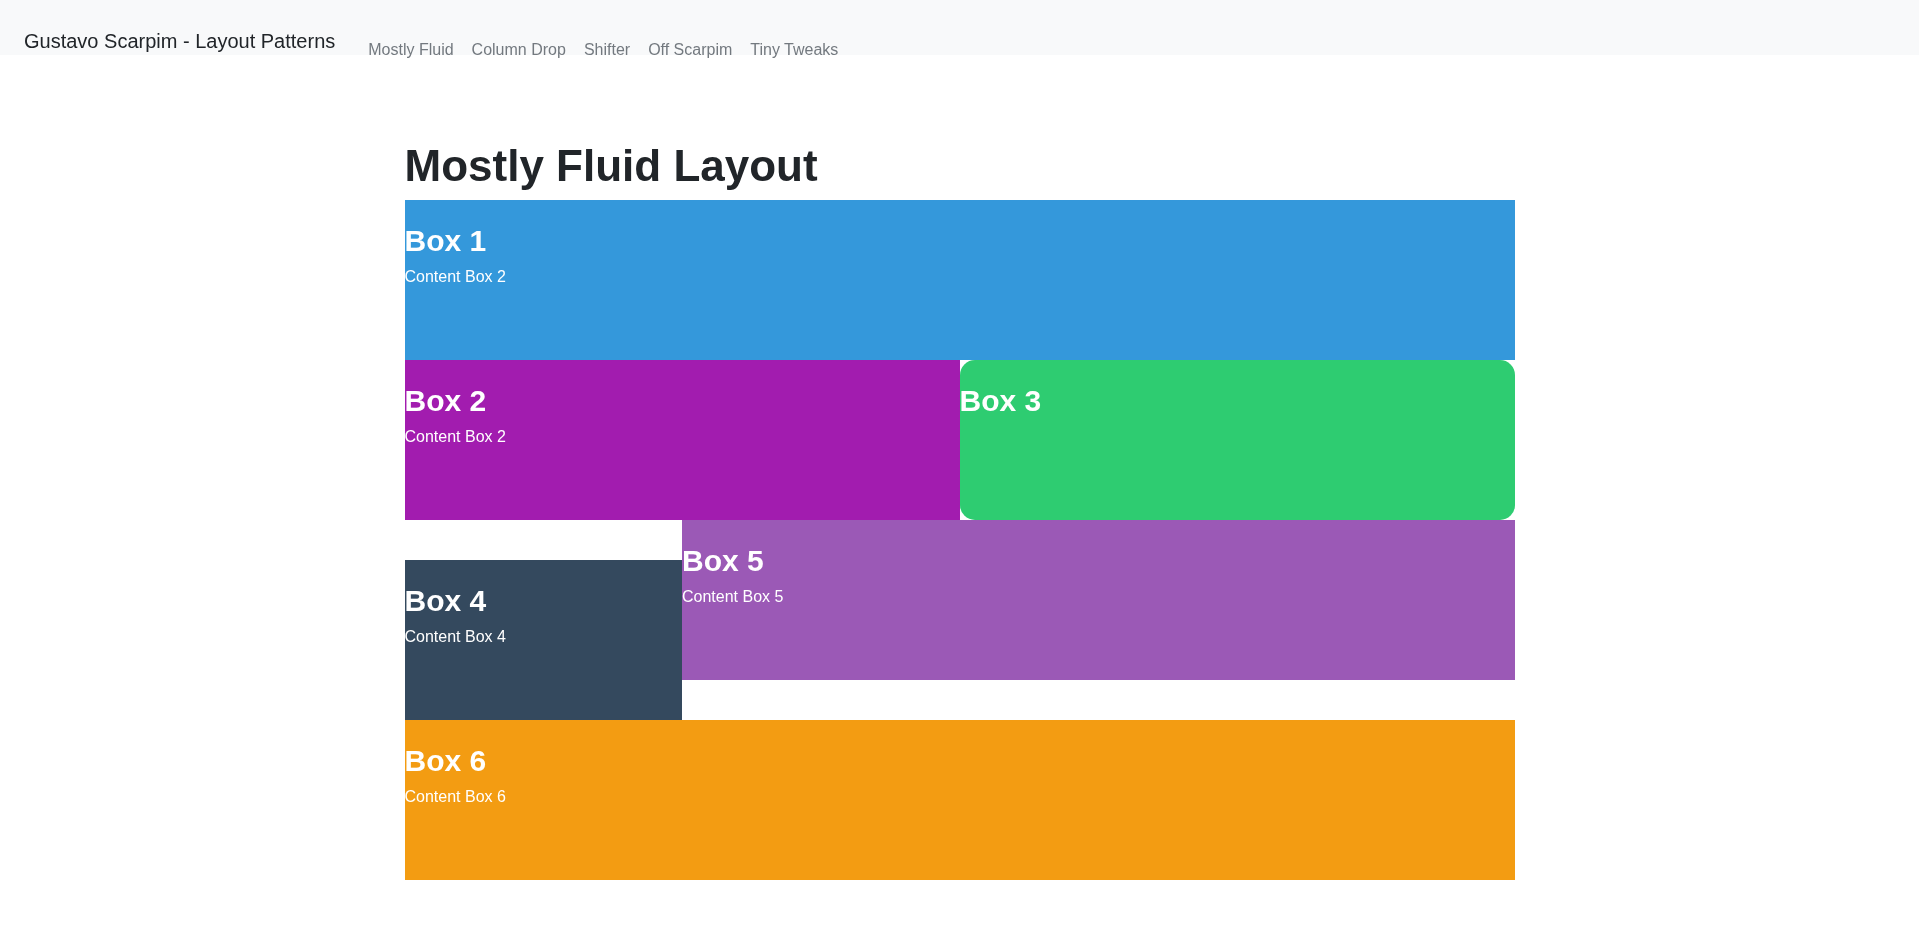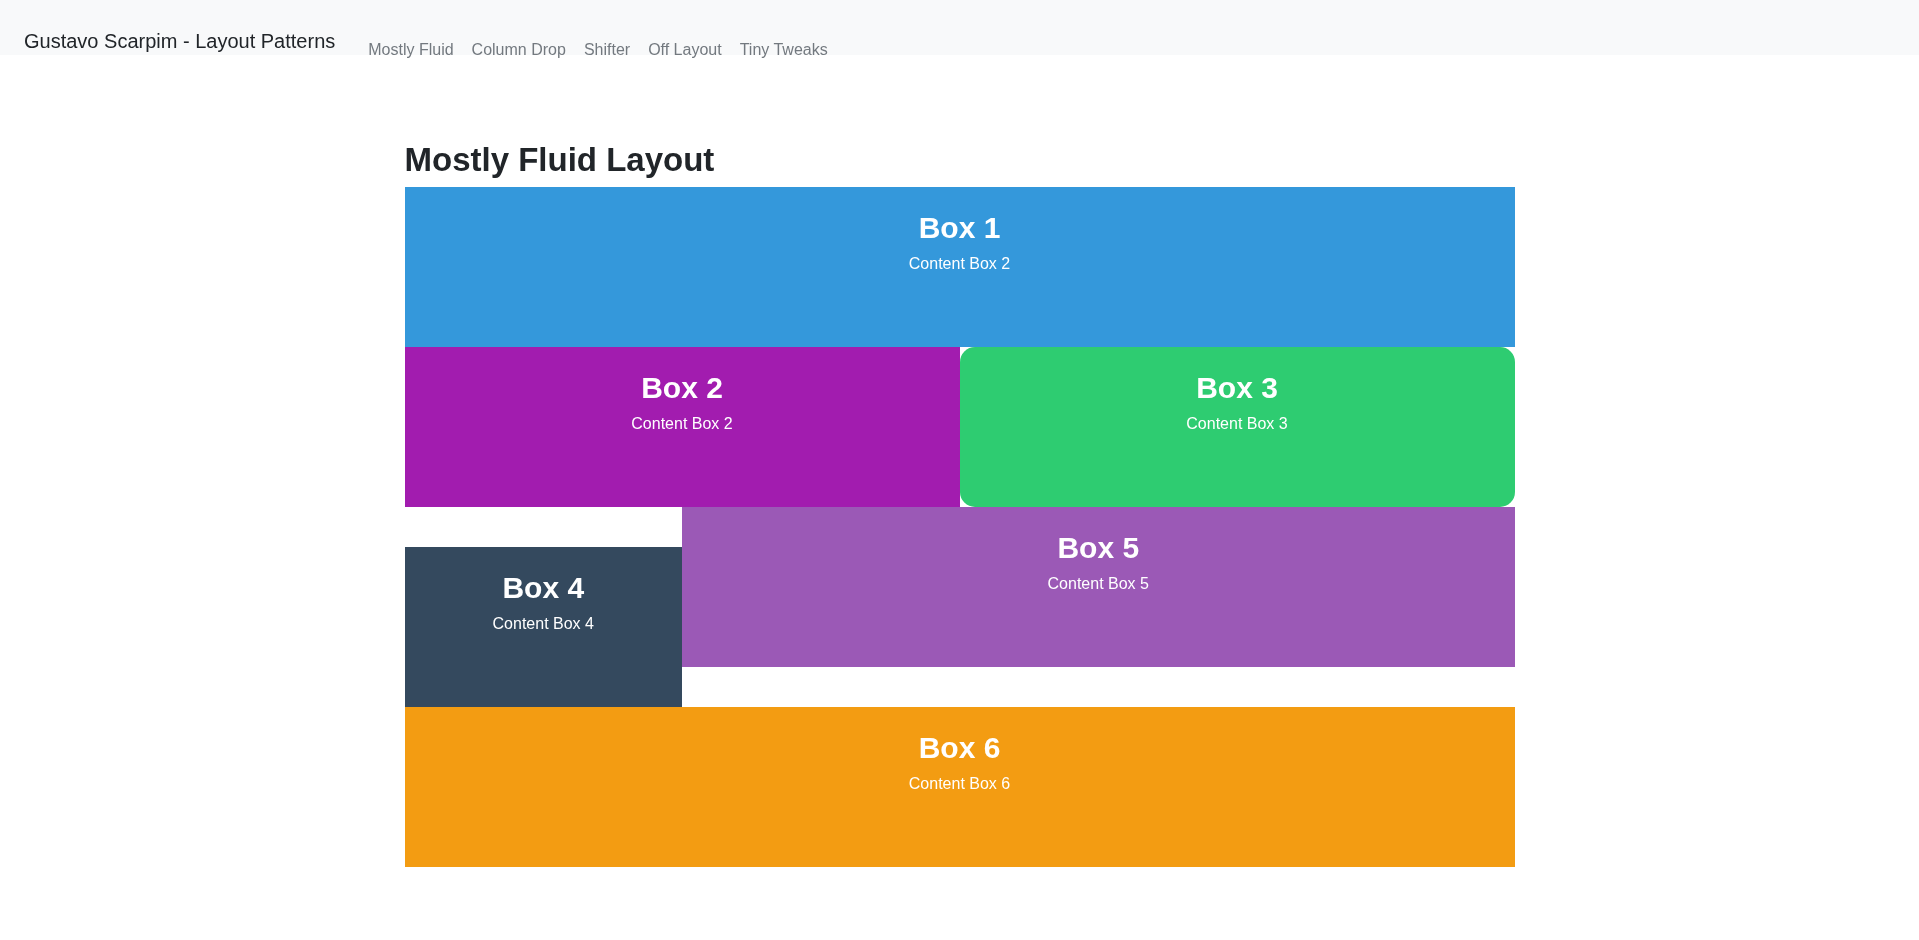--- a/index.html
+++ b/index.html
@@ -43,36 +43,36 @@
     cursor: pointer;
   }
 
   
   .container {
     width: 1110px;
     margin: 0 auto;
   }
   .page-title {
     margin: 85px 0 7px 0;
-    font-size: 33px;
+    font-size: 44px;
     line-height: 1.2;
     font-weight: 600;
     color: #212529;
   }
 
   
   .box-grid {
     display: flex;
     flex-wrap: wrap;
     width: 100%;
   }
   .box {
     height: 160px;
     padding-top: 22px;
-    text-align: center;
+    text-align: left;
     color: #ffffff;
   }
   .box h2 {
     margin: 0;
     font-size: 30px;
     line-height: 1.25;
     font-weight: 700;
   }
   .box p {
     margin: 8px 0 0 0;
@@ -87,40 +87,39 @@
 </style>
 </head>
 <body>
 
 <nav class="navbar">
   <a class="navbar-brand">Gustavo Scarpim - Layout Patterns</a>
   <div class="navbar-nav">
     <a class="nav-link">Mostly Fluid</a>
     <a class="nav-link">Column Drop</a>
     <a class="nav-link">Shifter</a>
-    <a class="nav-link">Off Layout</a>
+    <a class="nav-link">Off Scarpim</a>
     <a class="nav-link">Tiny Tweaks</a>
   </div>
 </nav>
 
 <div class="container">
   <h1 class="page-title">Mostly Fluid Layout</h1>
 
   <div class="box-grid">
     <div class="box w-100" style="background: rgb(52, 152, 219);">
       <h2>Box 1</h2>
       <p>Content Box 2</p>
     </div>
     <div class="box w-50" style="background: #a21caf;">
       <h2>Box 2</h2>
       <p>Content Box 2</p>
     </div>
     <div class="box w-50" style="background: rgb(46, 204, 113); border-radius: 15px;">
       <h2>Box 3</h2>
-      <p>Content Box 3</p>
     </div>
     <div class="box w-25" style="background: rgb(52, 73, 94);">
       <h2>Box 4</h2>
       <p>Content Box 4</p>
     </div>
     <div class="box w-75" style="background: rgb(155, 89, 182);">
       <h2>Box 5</h2>
       <p>Content Box 5</p>
     </div>
     <div class="box w-100" style="background: rgb(243, 156, 18);">

